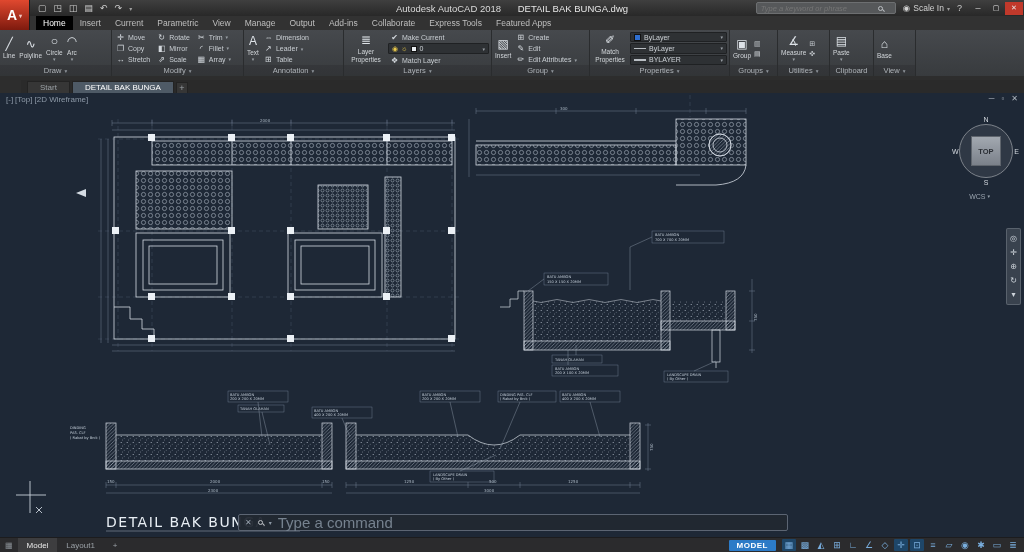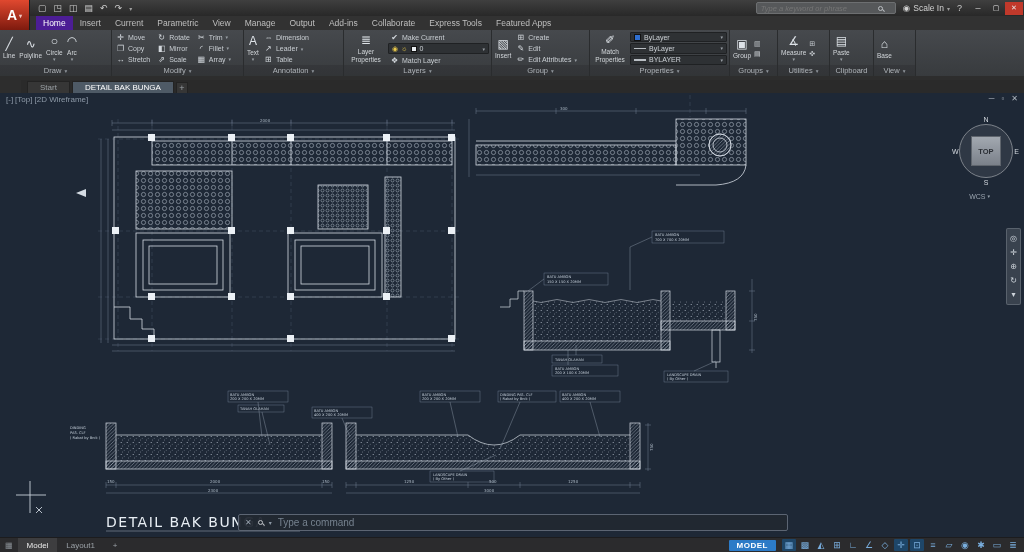--- a/index.html
+++ b/index.html
@@ -31,21 +31,21 @@
 .helpico{font-size:9px;color:#cdcdcd;}
 .win-controls{display:flex;}
 .win-controls span{width:18px;height:13px;display:flex;align-items:center;justify-content:center;
 font-size:7px;color:#e6e6e6;}
 .win-close{background:#c0392b;}
 
 
 .ribbon-tabs{position:absolute;top:16px;left:0;right:0;height:14px;background:#323232;
 display:flex;align-items:stretch;padding-left:36px;font-size:8.5px;color:#bfbfbf;z-index:15;}
 .rtab{padding:0 7px;display:flex;align-items:center;white-space:nowrap;}
-.rtab.active{background:#4c1d95;color:#ffffff;}
+.rtab.active{background:#000000;color:#ffffff;}
 
 
 .ribbon{position:absolute;top:30px;left:0;right:0;height:46px;
 background:linear-gradient(#46494d,#383b3e);display:flex;z-index:10;}
 .panel{display:flex;flex-direction:column;border-right:1px solid #2a2c2e;background:transparent;flex:none;}
 .panel-body{flex:1;display:flex;align-items:stretch;padding:2px 2px 0 2px;gap:2px;min-height:0;}
 .panel-foot{height:11px;display:flex;align-items:center;justify-content:center;gap:3px;
 font-size:7.5px;color:#aeb3b8;background:rgba(0,0,0,0.10);white-space:nowrap;}
 .panel-foot .car{font-size:5.5px;color:#8f959b;}
 .bigbtn{display:flex;flex-direction:column;align-items:center;justify-content:center;gap:1px;
@@ -102,21 +102,21 @@
 .navbar{position:absolute;top:135px;right:3px;width:15px;z-index:5;
 background:rgba(90,98,108,0.45);border:1px solid rgba(152,160,170,0.35);border-radius:2px;
 display:flex;flex-direction:column;align-items:center;gap:5px;padding:5px 0;
 color:#ced4db;font-size:8px;}
 .cmdbar{position:absolute;left:238px;bottom:6px;width:550px;height:17px;z-index:6;
 background:rgba(34,40,50,0.95);border:1px solid #5c6573;border-radius:2px;
 display:flex;align-items:center;gap:6px;padding:0 6px;}
 .cmdbar .cmdx{color:#9aa4b0;font-size:8px;}
 .cmdbar .car{color:#8e99a6;font-size:6px;}
 .cmdbar input{background:transparent;border:none;outline:none;flex:1;
-color:#aeb8c4;font-size:10px;font-family:inherit;}
+color:#aeb8c4;font-size:15px;font-family:inherit;}
 .cmdbar input::placeholder{color:#76828f;opacity:1;}
 
 
 .statusbar{position:absolute;top:537px;left:0;right:0;height:15px;background:#2b2b2d;
 border-top:1px solid #1c1c1e;display:flex;align-items:center;font-size:8px;color:#9aa0a6;z-index:20;}
 .mtabs{display:flex;align-items:center;height:15px;}
 .mtab{padding:0 9px;height:15px;display:flex;align-items:center;white-space:nowrap;}
 .mtab.active{background:#3d3d3f;color:#e9e9e9;}
 .mtab-ico{padding:0 5px;color:#8c9298;}
 .status-right{margin-left:auto;display:flex;align-items:center;gap:2px;padding-right:4px;}
@@ -137,20 +137,24 @@
       <span class="dd">▾</span>
     </div>
     <div class="qa">
       <span>▢</span>
       <span>◳</span>
       <span>◫</span>
       <span>▤</span>
       <span>↶</span>
       <span>↷</span>
       <span style="font-size:6px;color:#9f9f9f;">▾</span>
+    </div>
+    <div class="tb-title">
+      <span>Autodesk AutoCAD 2018</span>
+      <span class="doc">DETAIL BAK BUNGA.dwg</span>
     </div>
     <div class="tb-right">
       <div class="searchbox">
         <input placeholder="Type a keyword or phrase" style="">
         <span class="mag"></span>
       </div>
       <span class="signin">
         <span>◉</span>
         <span>Scale In</span>
         <span class="dd">▾</span>

